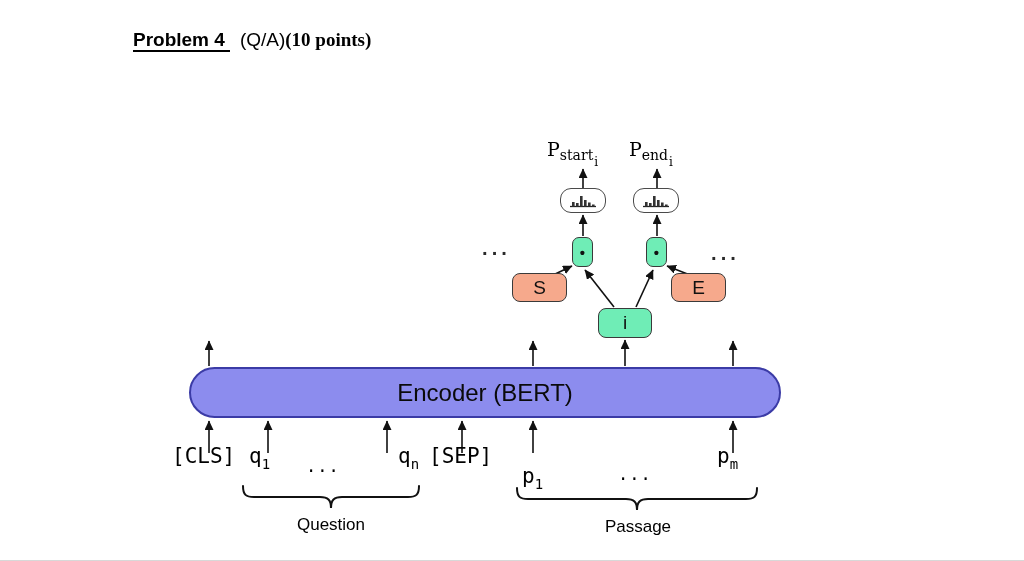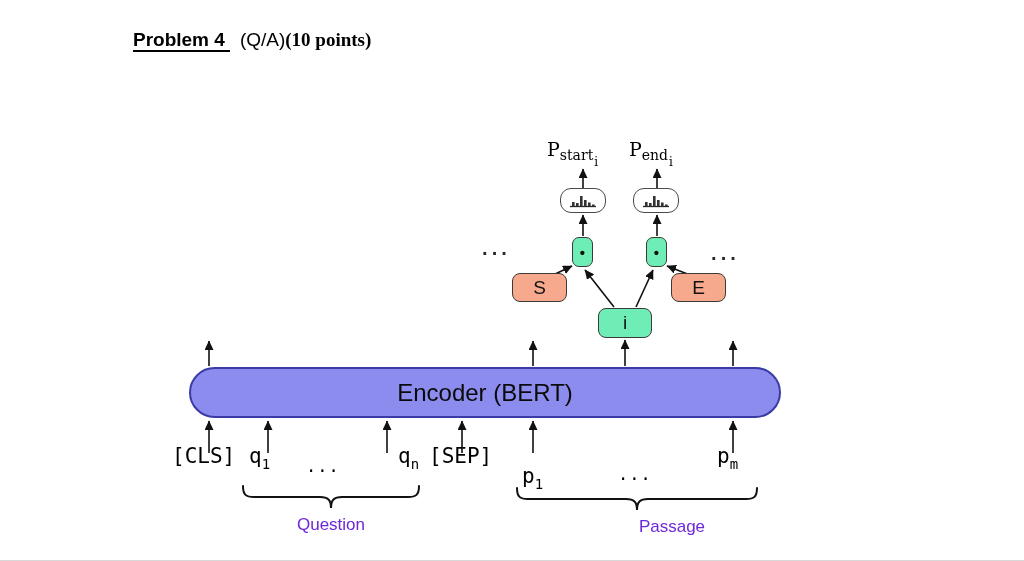--- a/index.html
+++ b/index.html
@@ -45,21 +45,21 @@
   .pl-subsub{font-size:12px;position:relative;top:10px;margin-left:1px;}
 
   
   .tok{
     position:absolute;top:446px;font-family:"DejaVu Sans Mono",monospace;
     font-size:21px;line-height:1;color:#000;white-space:nowrap;
   }
   .tok .ts{font-size:14px;position:relative;top:6px;}
   .tok-cdots{font-size:17px;top:463px;letter-spacing:1px;}
   .tok-ldots{font-size:17px;top:466px;letter-spacing:1px;}
-  .group-label{position:absolute;font-size:17px;color:#6d28d9;transform:translateX(-50%);text-align:right;}
+  .group-label{position:absolute;font-size:17px;color:#000000;transform:translateX(-50%);text-align:right;}
 
   
   .lines{position:absolute;left:0;top:0;pointer-events:none;}
   .arw{stroke:#111;stroke-width:1.6;fill:none;}
   .brace{stroke:#111;stroke-width:2;fill:none;stroke-linecap:round;}
   .ahead{fill:#111;}
   .hist-base{stroke:#222;stroke-width:1.3;}
   .hist-bar{fill:#333;}
 </style>
 </head>
@@ -166,15 +166,15 @@
   <span class="tok" style="left:172px;"><span class="tb">[CLS]</span><span class="ts"></span></span>
   <span class="tok" style="left:249px;"><span class="tb">q</span><span class="ts">1</span></span>
   <span class="tok tok-cdots" style="left:306px;"><span class="tb">···</span></span>
   <span class="tok" style="left:374px;margin-left:24px;"><span class="tb">q</span><span class="ts">n</span></span>
   <span class="tok" style="left:429px;"><span class="tb">[SEP]</span><span class="ts"></span></span>
   <span class="tok" style="left:522px;margin-top:20px;"><span class="tb">p</span><span class="ts">1</span></span>
   <span class="tok tok-ldots" style="left:618px;"><span class="tb">...</span></span>
   <span class="tok" style="left:717px;"><span class="tb">p</span><span class="ts">m</span></span>
 
   <div class="group-label" style="left:331px;top:515px;">Question</div>
-  <div class="group-label" style="left:638px;top:517px;margin-left:34px;">Passage</div>
+  <div class="group-label" style="left:638px;top:517px;">Passage</div>
 
 </div>
 
 </body></html>

